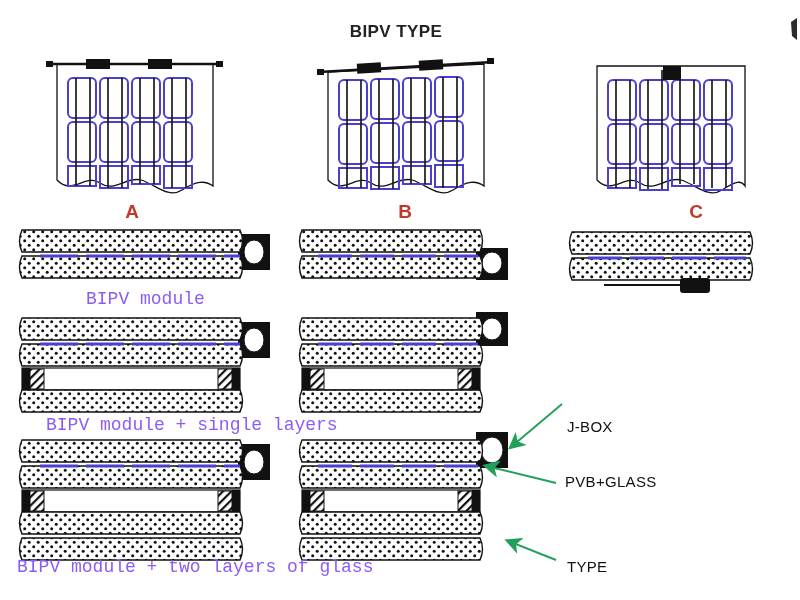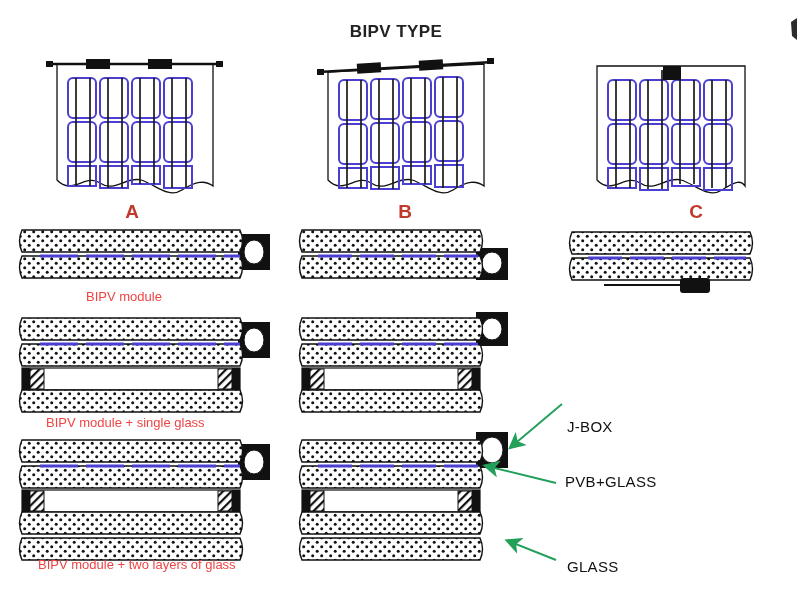--- a/index.html
+++ b/index.html
@@ -11,21 +11,21 @@
   }
   .abs{position:absolute;}
 
   
   #title{
     left:0;top:22px;width:792px;text-align:center;
     font-size:17px;font-weight:bold;letter-spacing:.4px;color:#222;
   }
 
   
-  .caption{font-size:13px;color:#ef4444;white-space:nowrap;}
+  .caption{font-size:18px;color:#8b5cf6;white-space:nowrap;font-family:Liberation Mono, monospace;}
 
   
   .annot{font-size:15px;color:#111;white-space:nowrap;letter-spacing:.3px;}
 
   svg{display:block;}
   .ly{position:absolute;left:0;top:0;}
 </style>
 </head>
 <body>
 
@@ -285,21 +285,21 @@
 
   <line x1="562" y1="404" x2="511" y2="447" stroke="#22a05a" stroke-width="1.9" marker-end="url(#grnArrow)"></line>
   <line x1="556" y1="483" x2="486" y2="466" stroke="#22a05a" stroke-width="1.9" marker-end="url(#grnArrow)"></line>
   <line x1="556" y1="560" x2="508" y2="541" stroke="#22a05a" stroke-width="1.9" marker-end="url(#grnArrow)"></line>
 
   <path d="M791,22 L797,18 L797,40 L792,36 Z" fill="#1a1a1a" opacity="0.92"></path>
 </svg>
 
 <div class="abs caption" style="left:86px;top:289px;">BIPV module</div>
 
-<div class="abs caption" style="left:46px;top:415px;">BIPV module + single glass</div>
-
-<div class="abs caption" style="left:38px;top:557px;">BIPV module + two layers of glass</div>
+<div class="abs caption" style="left:46px;top:415px;">BIPV module + single layers</div>
+
+<div class="abs caption" style="left:17px;top:557px;">BIPV module + two layers of glass</div>
 
 <div class="abs annot" style="left:567px;top:386px;margin-top:32px;">J-BOX</div>
 
 <div class="abs annot" style="left:565px;top:473px;">PVB+GLASS</div>
 
-<div class="abs annot" style="left:567px;top:558px;">GLASS</div>
+<div class="abs annot" style="left:567px;top:558px;">TYPE</div>
 
 </body></html>

